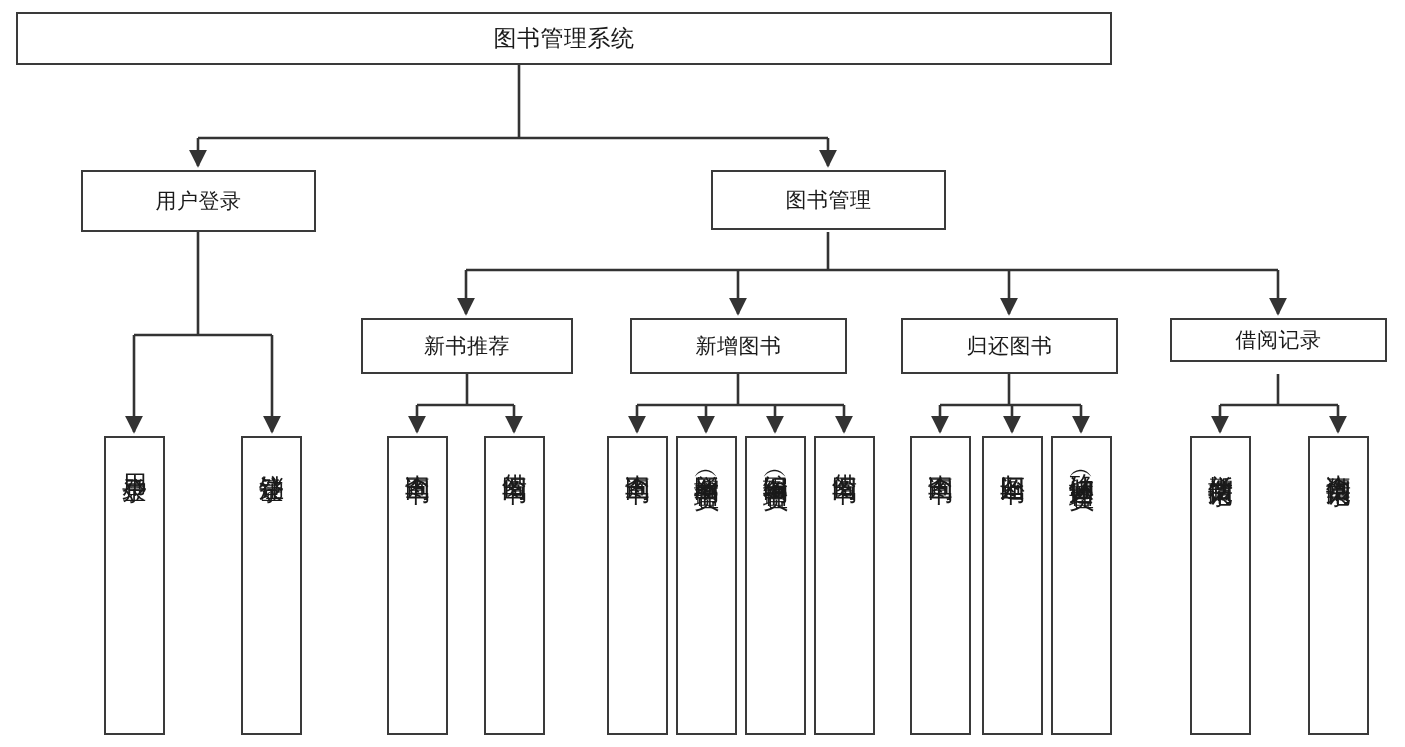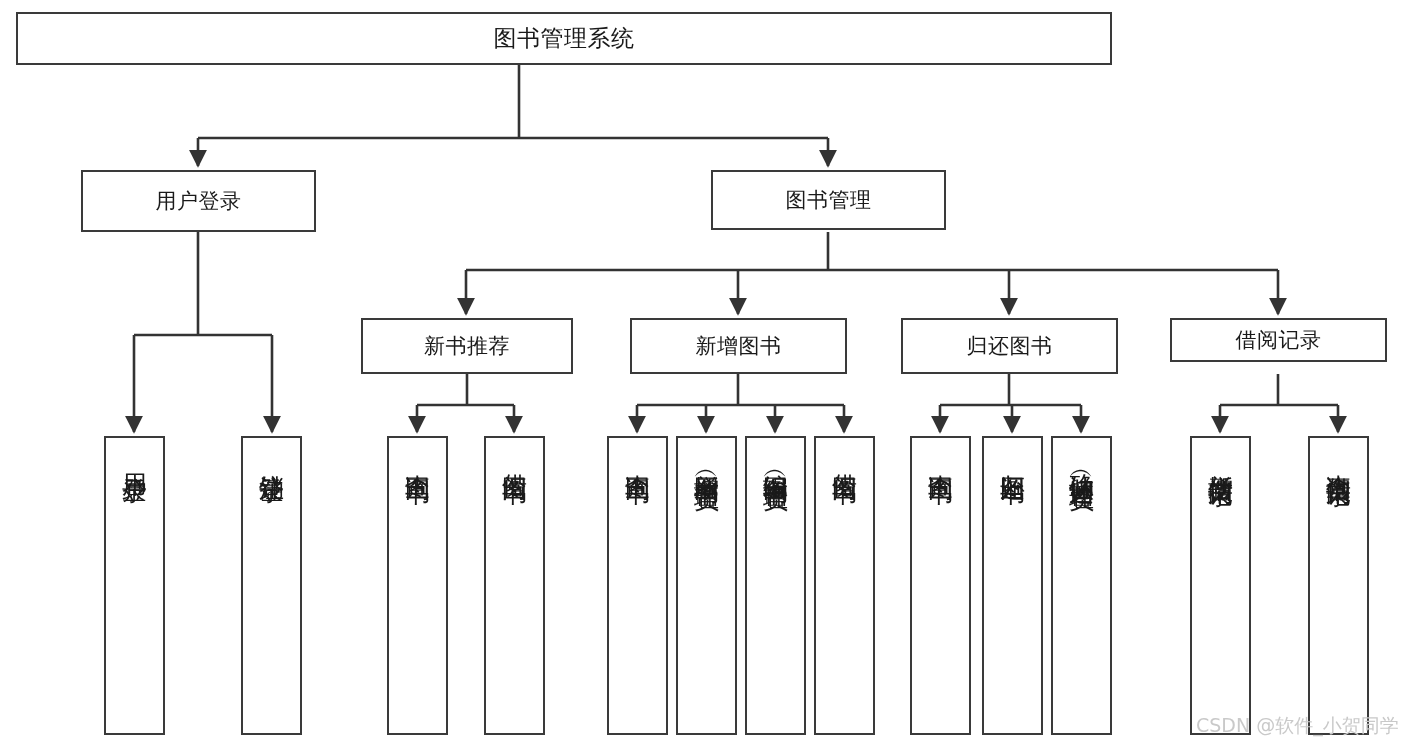--- a/index.html
+++ b/index.html
@@ -178,14 +178,13 @@
         <span class="label">确认归还（管理员）</span>
       </div>
       <div class="node leaf vert" style="left: 1190px; top: 436px; width: 61px; height: 299px;">
         <span class="label">新增借阅记录</span>
       </div>
       <div class="node leaf vert" style="left: 1308px; top: 436px; width: 61px; height: 299px;">
         <span class="label">查询借阅记录</span>
       </div>
     </div>
 
-  <div class="watermark" style="left:1196px; top:713px;">CSDN @软件_小贺同学</div>
 </div>
 
 </body></html>

